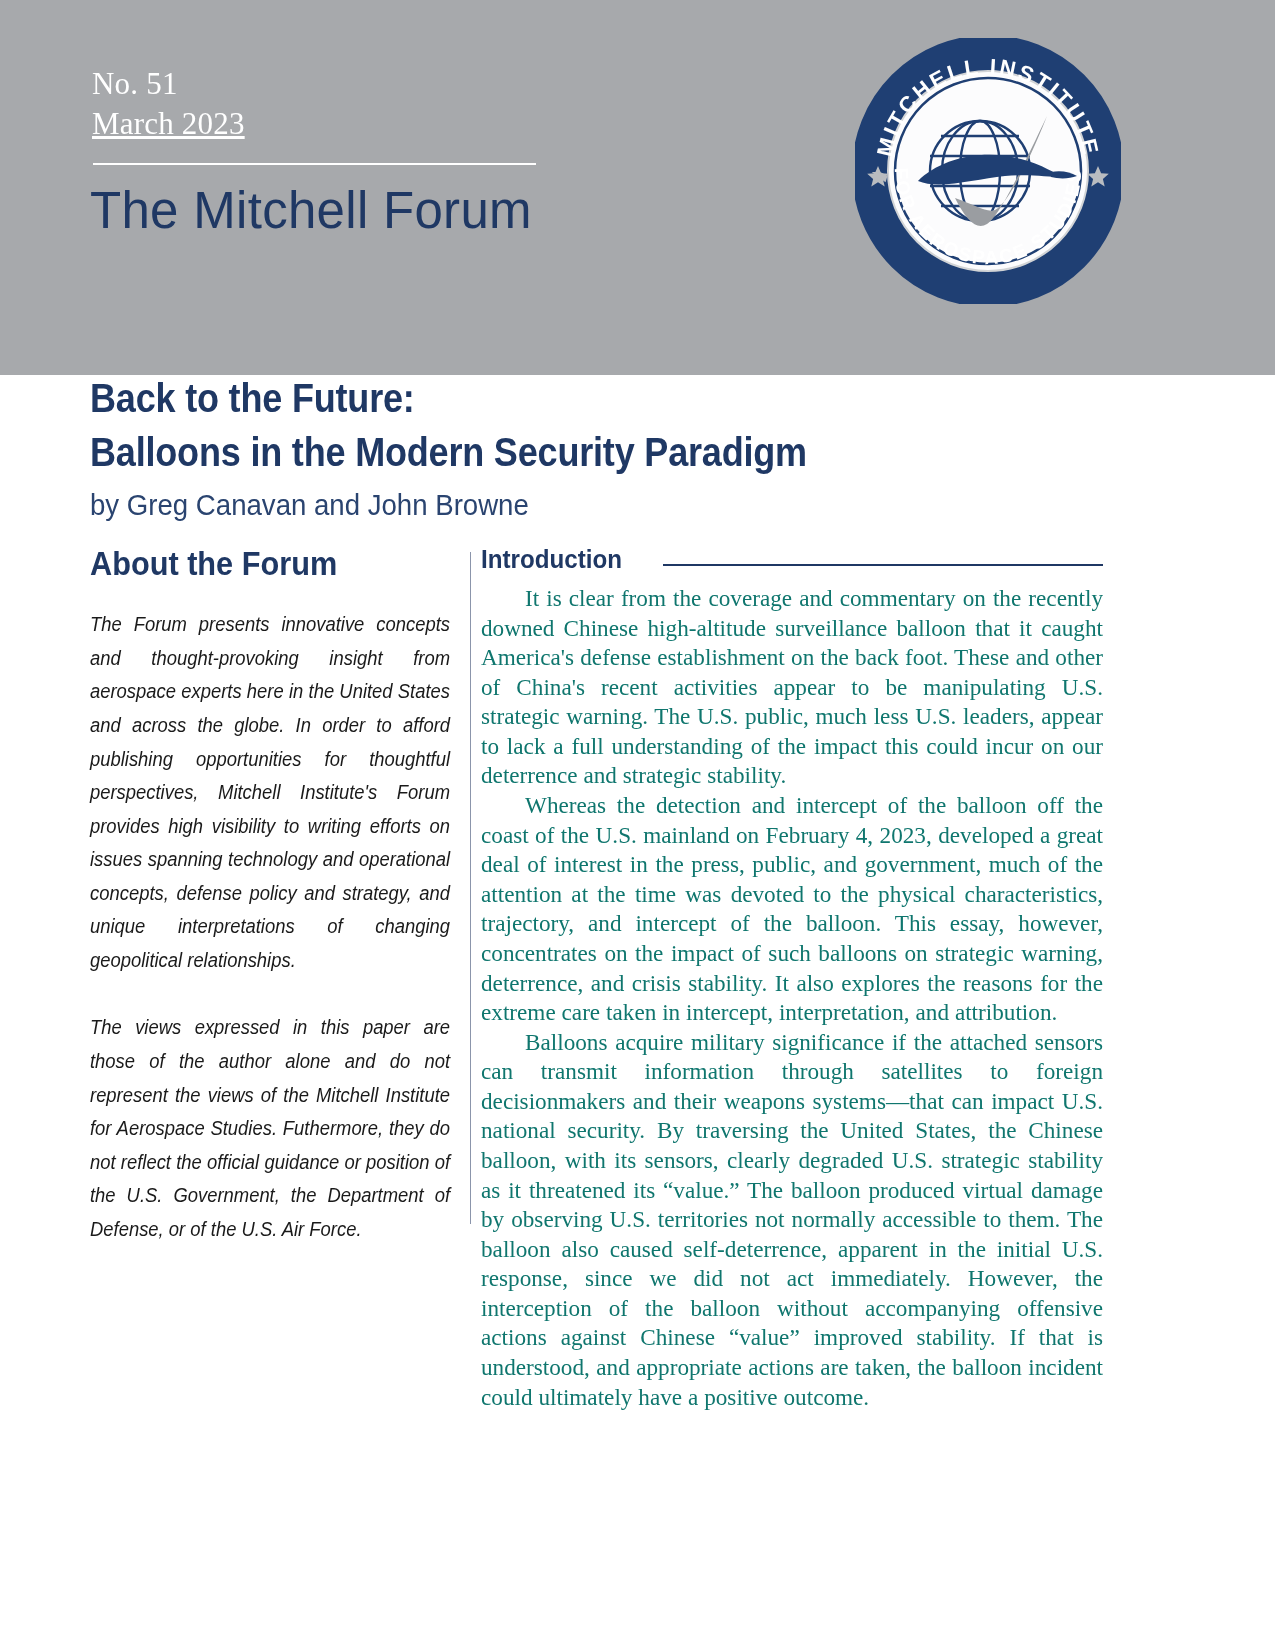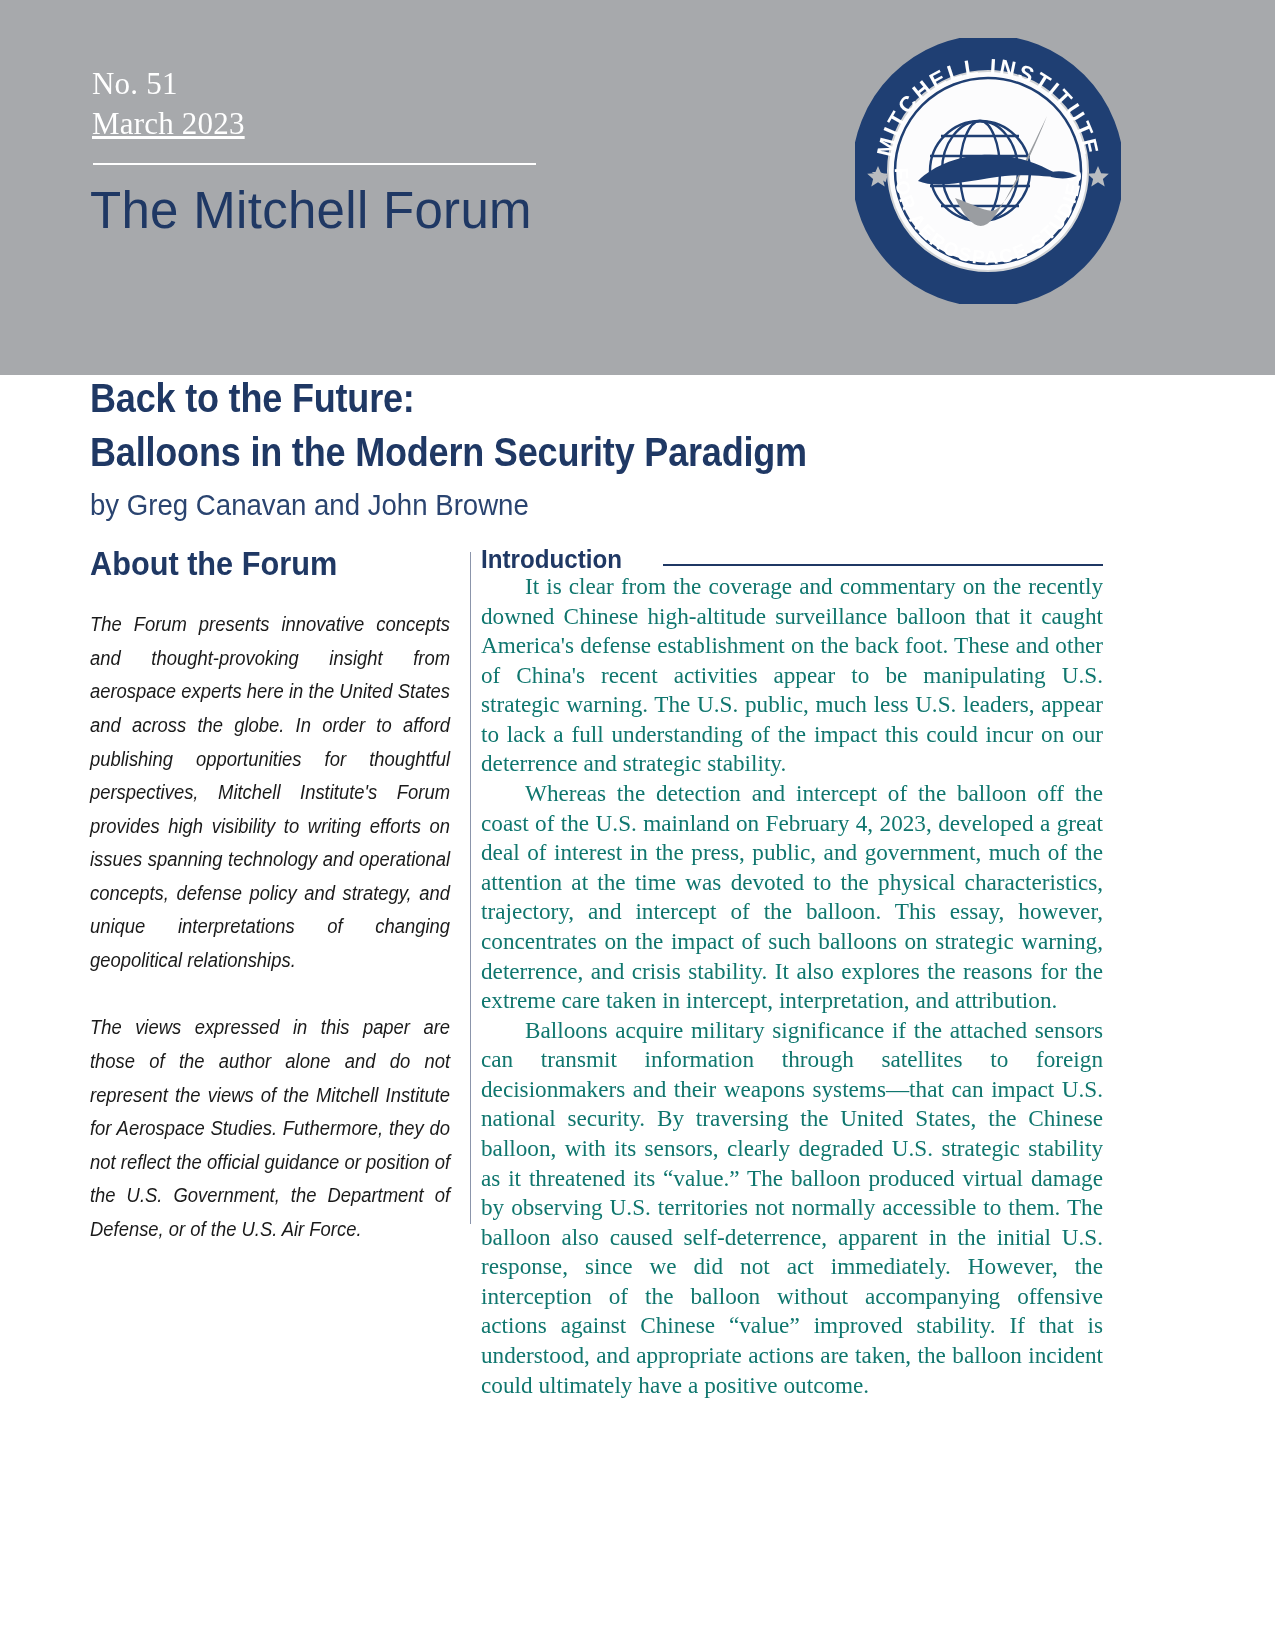--- a/index.html
+++ b/index.html
@@ -152,20 +152,21 @@
   .main-col {
     position: absolute;
     left: 481px;
     top: 546px;
     width: 622px;
   }
   .section-head-row {
     display: flex;
     align-items: baseline;
     gap: 16px;
+    margin-bottom: 12px;
   }
   .section-heading {
     color: #1f3864;
     font-family: "Liberation Sans Narrow", "Liberation Sans", sans-serif;
     font-weight: bold;
     font-size: 26px;
     line-height: 1;
     letter-spacing: 0px;
     transform: scaleX(0.93);
     transform-origin: left bottom;

